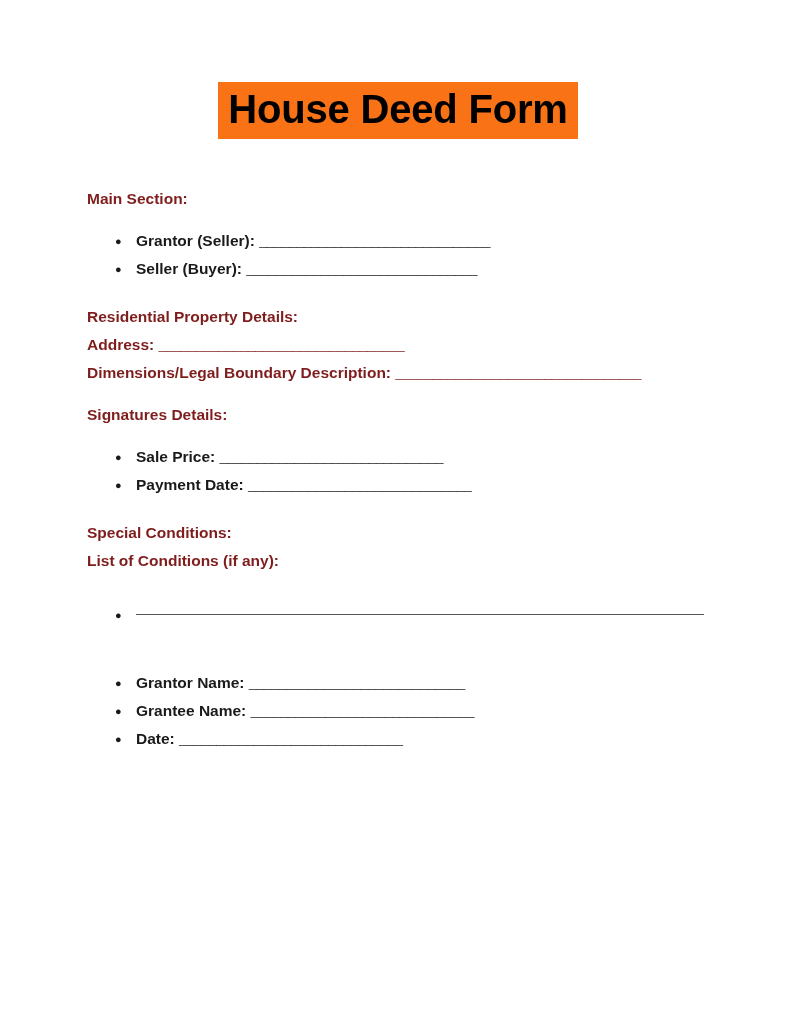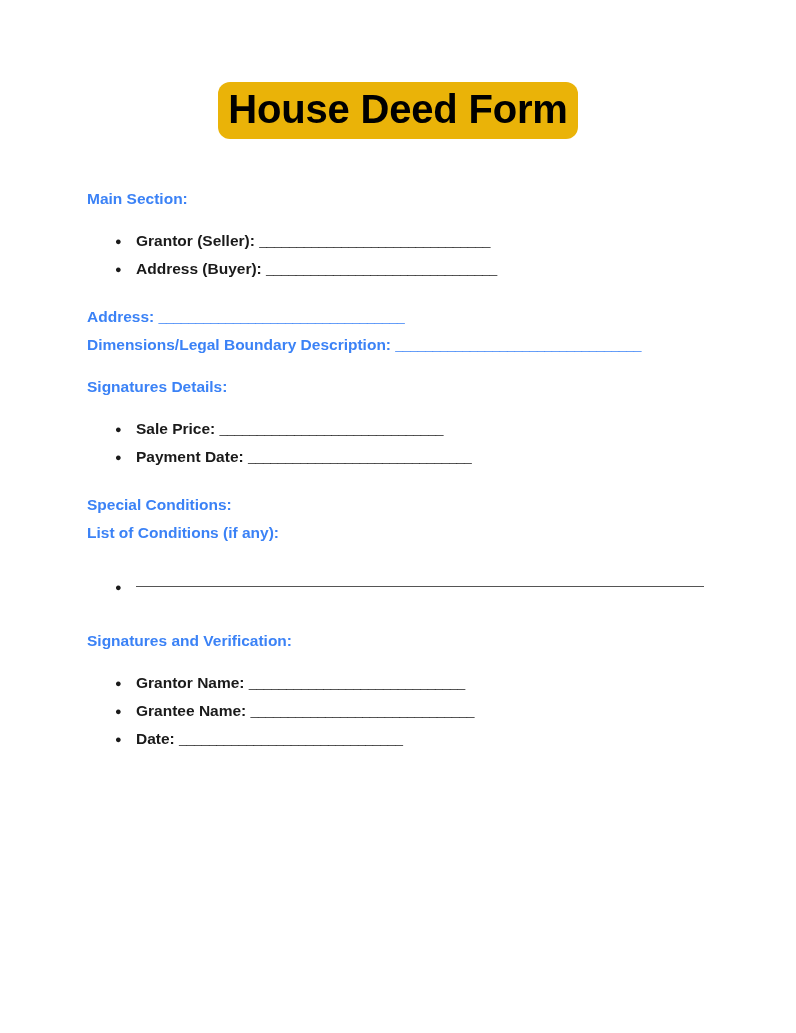--- a/index.html
+++ b/index.html
@@ -21,37 +21,36 @@
     height: 1033px;
     box-sizing: border-box;
     padding: 0 87px;
   }
   .title-wrap {
     text-align: center;
     margin-top: 82px;
   }
   .doc-title {
     display: inline-block;
-    background: #eab308;
+    background: #f97316;
     font-size: 40px;
     font-weight: bold;
     line-height: 1.28;
     letter-spacing: -0.2px;
     padding: 2px 10px 4px 10px;
     color: #000;
-    border-radius: 12px;
   }
   .body-block {
     margin-top: 46px;
   }
   p.line {
     margin: 0 0 0 0;
     font-size: 15.5px;
     line-height: 28px;
-    color: #3b82f6;
+    color: #7f1d1d;
   }
   .bold {
     font-weight: bold;
     margin-top: 16px;
   }
   .gap-sm { height: 14px; }
   .gap-md { height: 20px; }
   .gap-lg { height: 26px; }
 
   ul.bullets {
@@ -107,27 +106,28 @@
   <div class="body-block">
 
     <p class="line bold">Main Section:</p>
     <div class="gap-sm"></div>
     <ul class="bullets">
       <li>
         <span class="bold">Grantor (Seller):</span>
         <span class="blank">_______________________________</span>
       </li>
       <li>
-        <span class="bold">Address (Buyer):</span>
+        <span class="bold">Seller (Buyer):</span>
         <span class="blank">_______________________________</span>
       </li>
     </ul>
 
     <div class="gap-md"></div>
 
+    <p class="line bold">Residential Property Details:</p>
     <p class="line">
       <span class="bold">Address:</span>
       <span class="blank">_________________________________</span>
     </p>
     <p class="line">
       <span class="bold">Dimensions/Legal Boundary Description:</span>
       <span class="blank">_________________________________</span>
     </p>
 
     <div class="gap-sm"></div>
@@ -151,21 +151,20 @@
     <p class="line bold">List of Conditions (if any):</p>
     <div class="gap-lg"></div>
     <ul class="bullets">
       <li class="long-blank-item">
         <span class="blank-rule"></span>
       </li>
     </ul>
 
     <div class="gap-lg"></div>
 
-    <p class="line bold">Signatures and Verification:</p>
     <div class="gap-sm"></div>
     <ul class="bullets">
       <li>
         <span class="bold">Grantor Name:</span>
         <span class="blank">_____________________________</span>
       </li>
       <li>
         <span class="bold">Grantee Name:</span>
         <span class="blank">______________________________</span>
       </li>

